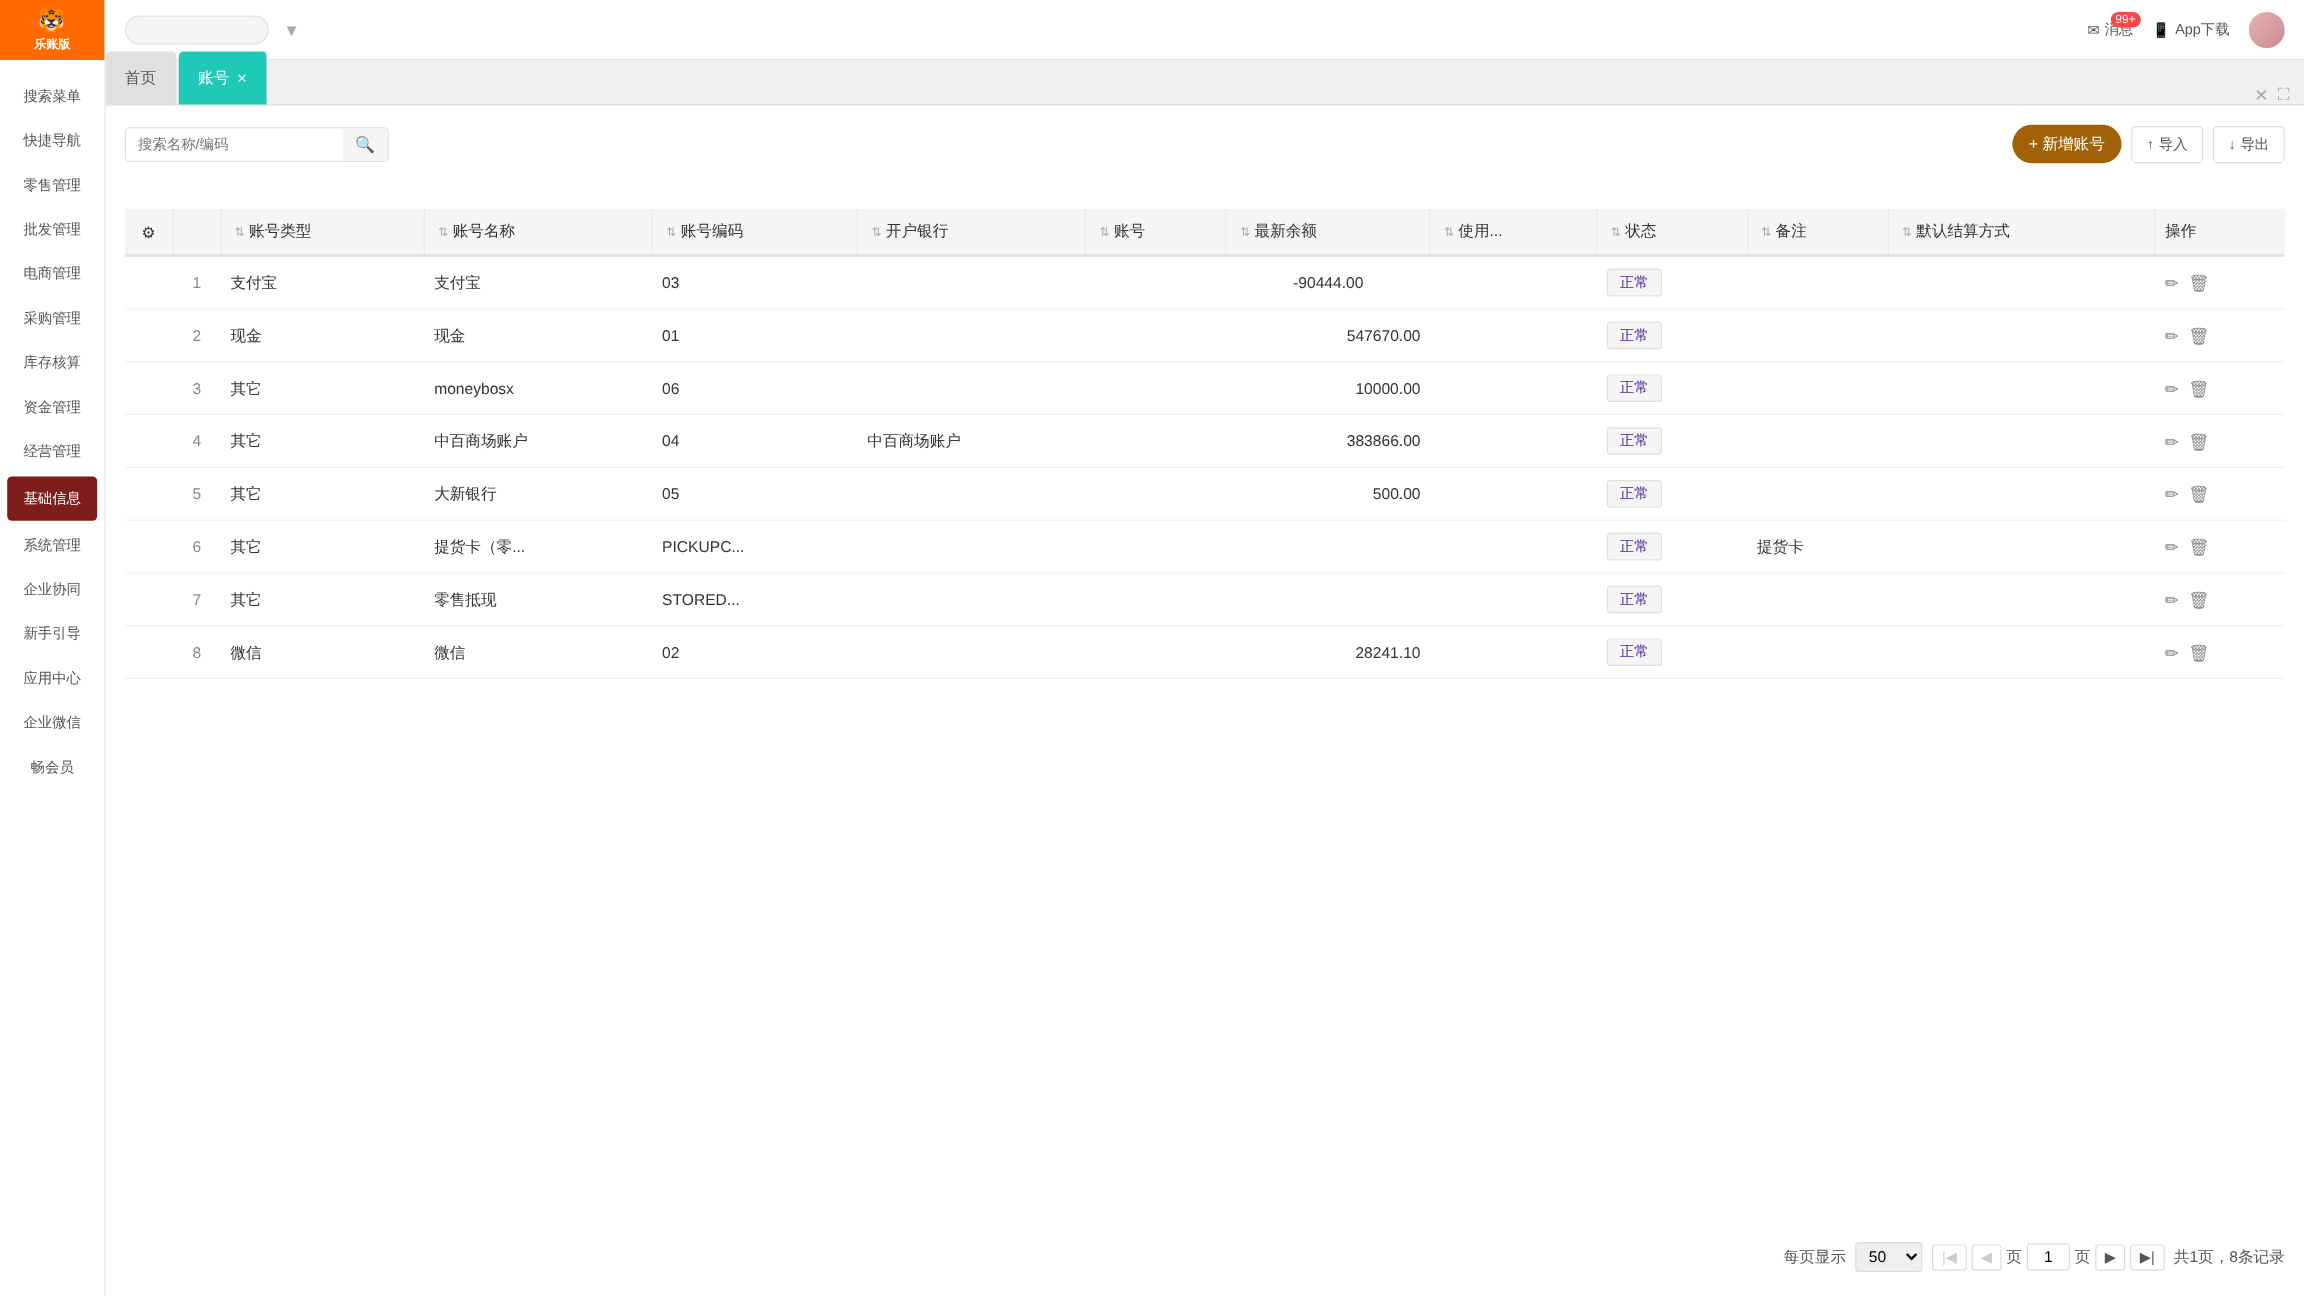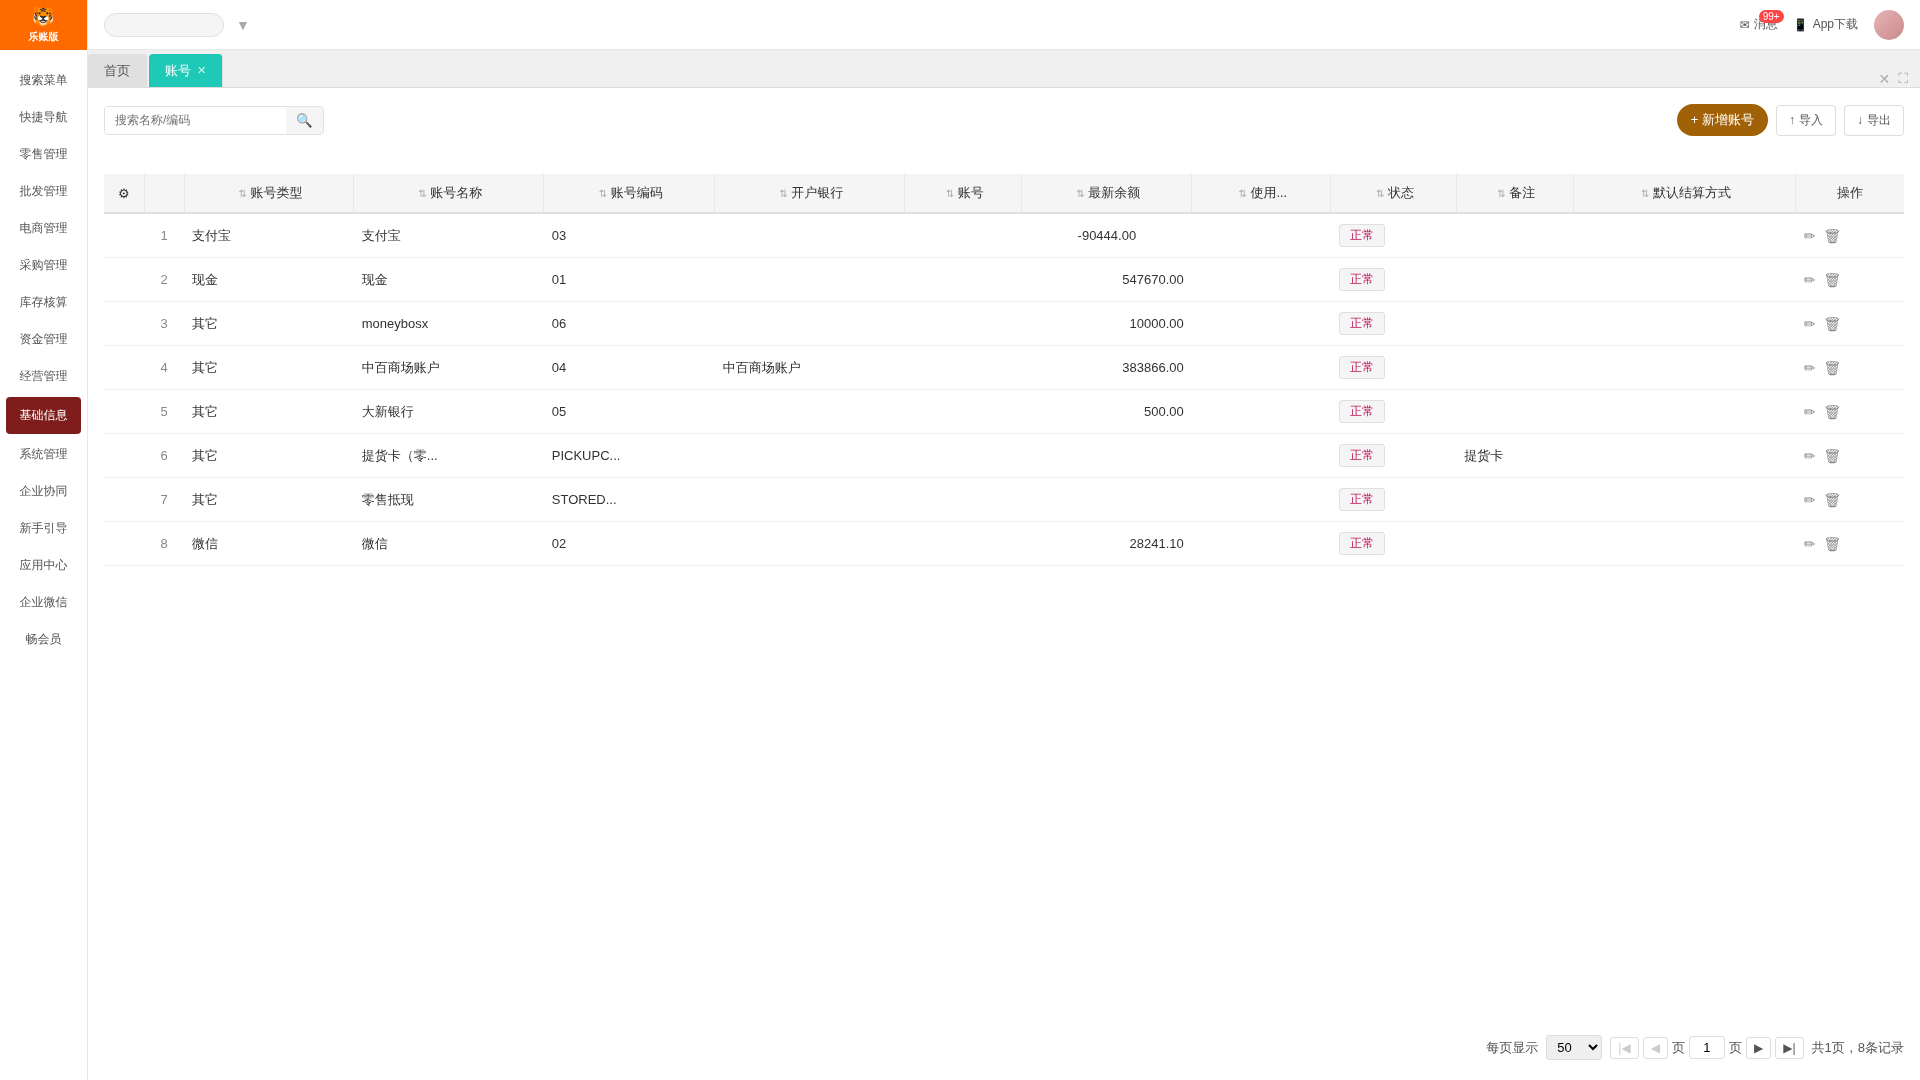--- a/index.html
+++ b/index.html
@@ -132,21 +132,21 @@
     .tab-bar {
       height: 38px;
       background: #f0f0f0;
       display: flex;
       align-items: flex-end;
       padding: 0 0 0 0;
       flex-shrink: 0;
       border-bottom: 1px solid #ddd;
     }
     .tab-item {
-      height: 33px;
+      height: 44px;
       padding: 0 16px;
       display: flex;
       align-items: center;
       gap: 6px;
       cursor: pointer;
       font-size: 13px;
       color: #555;
       background: #e0e0e0;
       border-right: 1px solid #ddd;
       margin-right: 2px;
@@ -243,21 +243,21 @@
       width: 100%;
       border-collapse: collapse;
       font-size: 13px;
     }
     thead tr {
       background: #f5f5f5;
       border-bottom: 2px solid #e0e0e0;
     }
     thead th {
       padding: 10px 8px;
-      text-align: center;
+      text-align: left;
       color: #333;
       font-weight: 500;
       white-space: nowrap;
       border-right: 1px solid #e8e8e8;
     }
     thead th:last-child { border-right: none; }
     thead th.sortable {
       cursor: pointer;
       user-select: none;
     }
@@ -279,21 +279,21 @@
       display: inline-block;
       padding: 2px 10px;
       border-radius: 3px;
       font-size: 12px;
       background: #f0f0f0;
       color: #666;
       border: 1px solid #ddd;
     }
     .status-normal {
       background: #f5f5f5;
-      color: #be185d;
+      color: #4c1d95;
       border: 1px solid #e0e0e0;
     }
     .action-icons {
       display: flex;
       gap: 8px;
       align-items: center;
     }
     .action-icon {
       cursor: pointer;
       color: #888;

